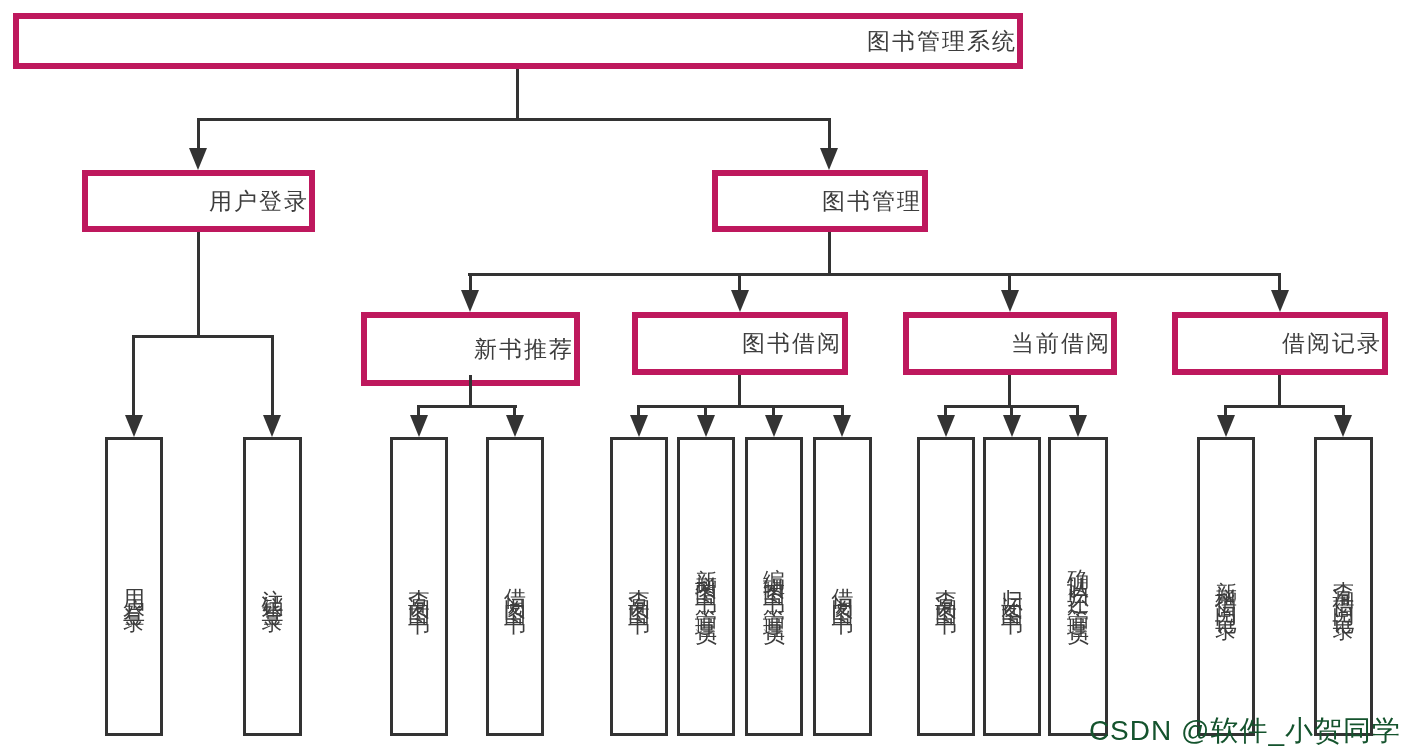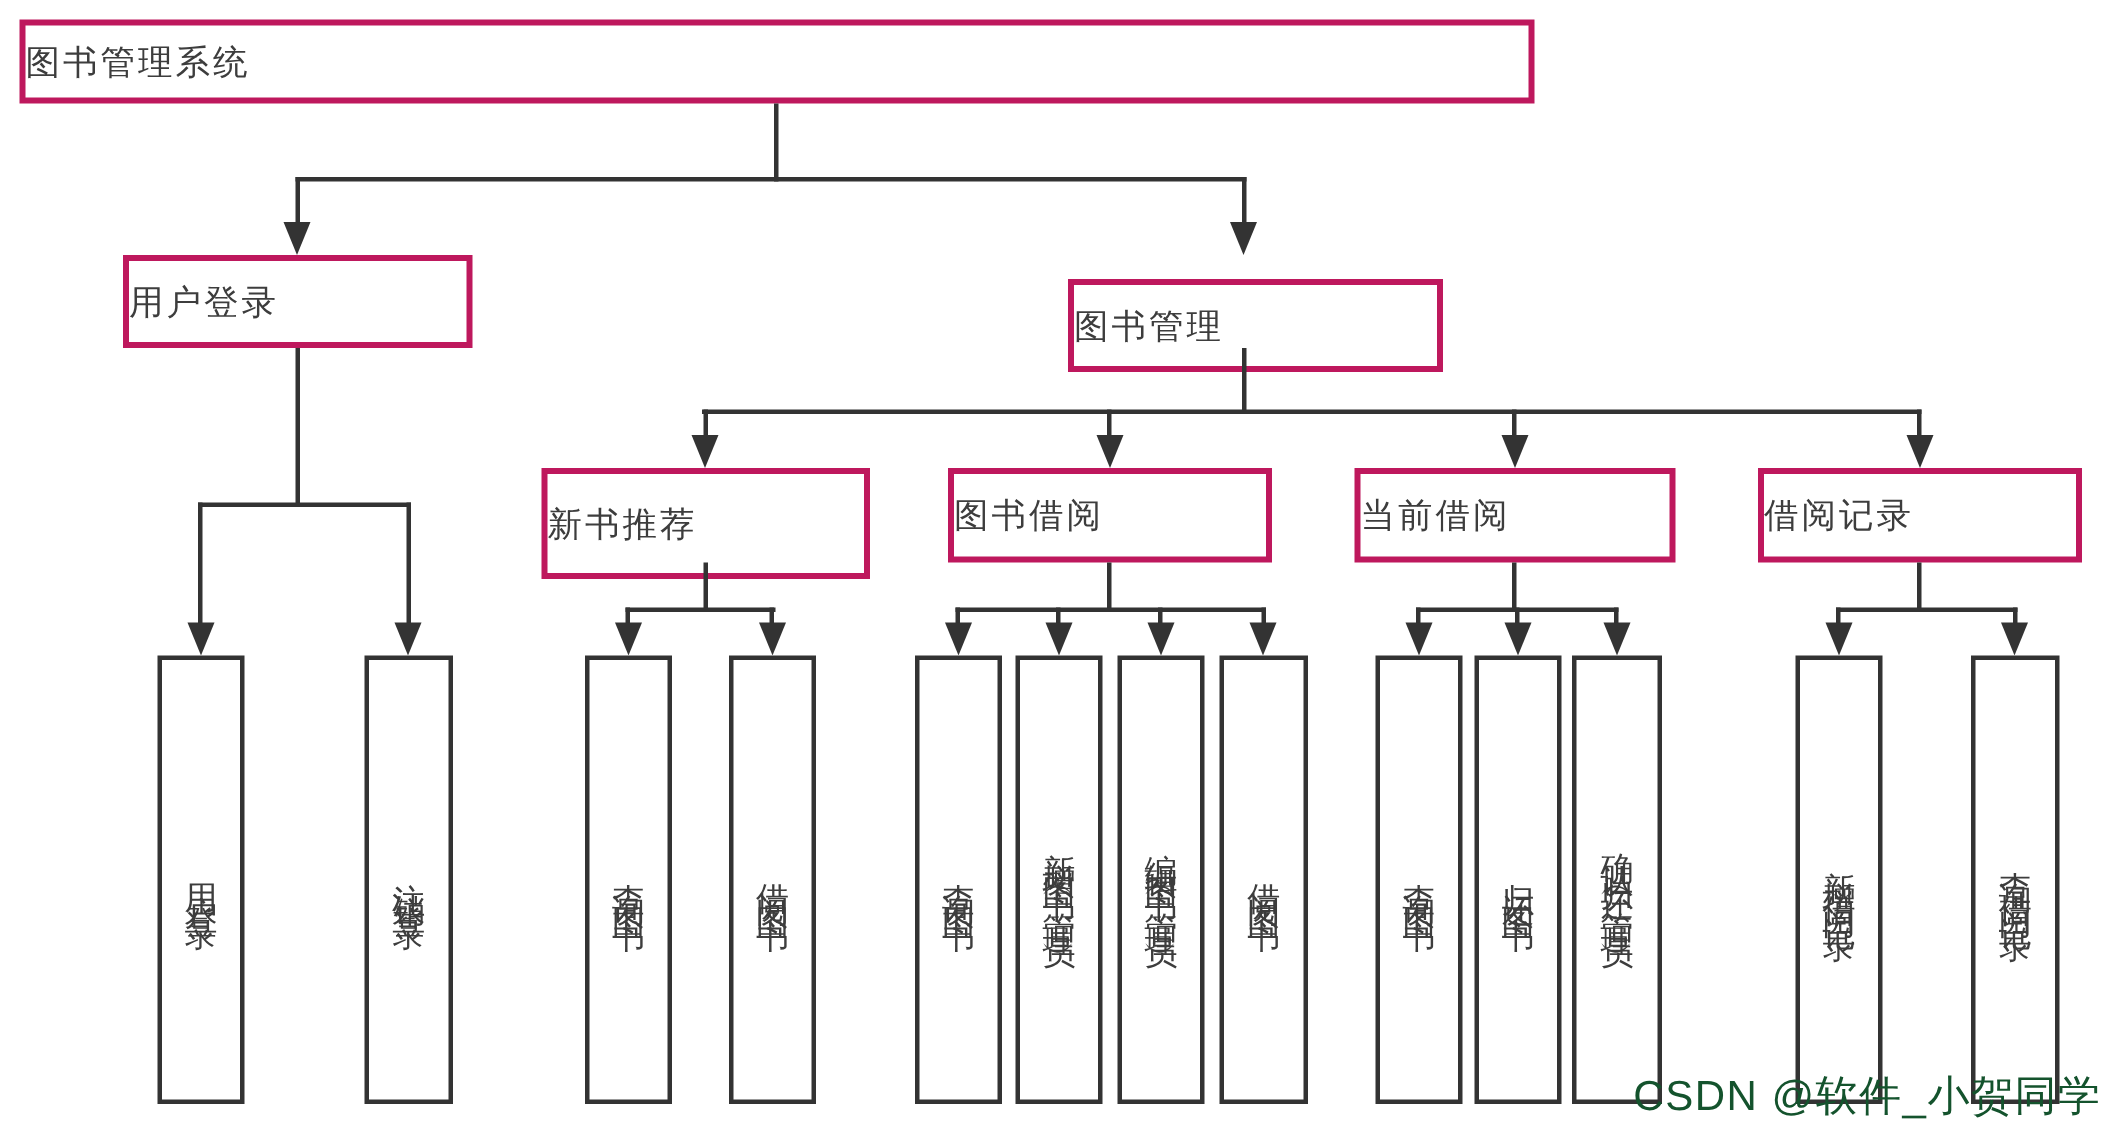--- a/index.html
+++ b/index.html
@@ -1,22 +1,22 @@
 <!DOCTYPE html>
 <html><head>
 <meta charset="utf-8">
 <style>
   html,body{margin:0;padding:0;background:#ffffff;}
   .stage{
     position:relative;width:1405px;height:747px;overflow:hidden;background:#ffffff;
     font-family:"Liberation Sans","DejaVu Sans",sans-serif;
   }
   .box{
-    position:absolute;background:#ffffff;border:4px solid #be185d;box-sizing:border-box;
-    display:flex;align-items:center;justify-content:flex-start;
+    position:absolute;background:#ffffff;border:6px solid #be185d;box-sizing:border-box;
+    display:flex;align-items:center;justify-content:flex-end;
     color:#3d3d3d;font-size:23px;letter-spacing:2px;white-space:nowrap;
   }
   .leaf{
     position:absolute;background:#ffffff;border:3px solid #333333;box-sizing:border-box;
     display:flex;align-items:center;justify-content:center;
     color:#3d3d3d;font-size:22px;
   }
   .vtext{
     writing-mode:vertical-rl;text-orientation:mixed;letter-spacing:8px;line-height:1;
     white-space:nowrap;
@@ -45,21 +45,21 @@
   <div class="vl" style="left:516px;top:69px;height:52px;"></div>
   <div class="hl" style="left:197px;top:118px;width:634px;"></div>
   <div class="vl" style="left:197px;top:118px;height:34px;"></div>
   <div class="ar" style="left:189px;top:148px;"></div>
   <div class="vl" style="left:828px;top:118px;height:34px;"></div>
   <div class="ar" style="left:820px;top:148px;"></div>
 
   <div class="box" style="left:82px;top:170px;width:233px;height:62px;">
     <span>用户登录</span>
   </div>
-  <div class="box" style="left:712px;top:170px;width:250px;height:62px;margin-top:16px;">
+  <div class="box" style="left:712px;top:170px;width:216px;height:62px;">
     <span>图书管理</span>
   </div>
 
   <div class="vl" style="left:197px;top:232px;height:106px;"></div>
   <div class="hl" style="left:132px;top:335px;width:142px;"></div>
   <div class="vl" style="left:132px;top:335px;height:82px;"></div>
   <div class="ar" style="left:125px;top:415px;"></div>
   <div class="vl" style="left:271px;top:335px;height:82px;"></div>
   <div class="ar" style="left:263px;top:415px;"></div>
 

